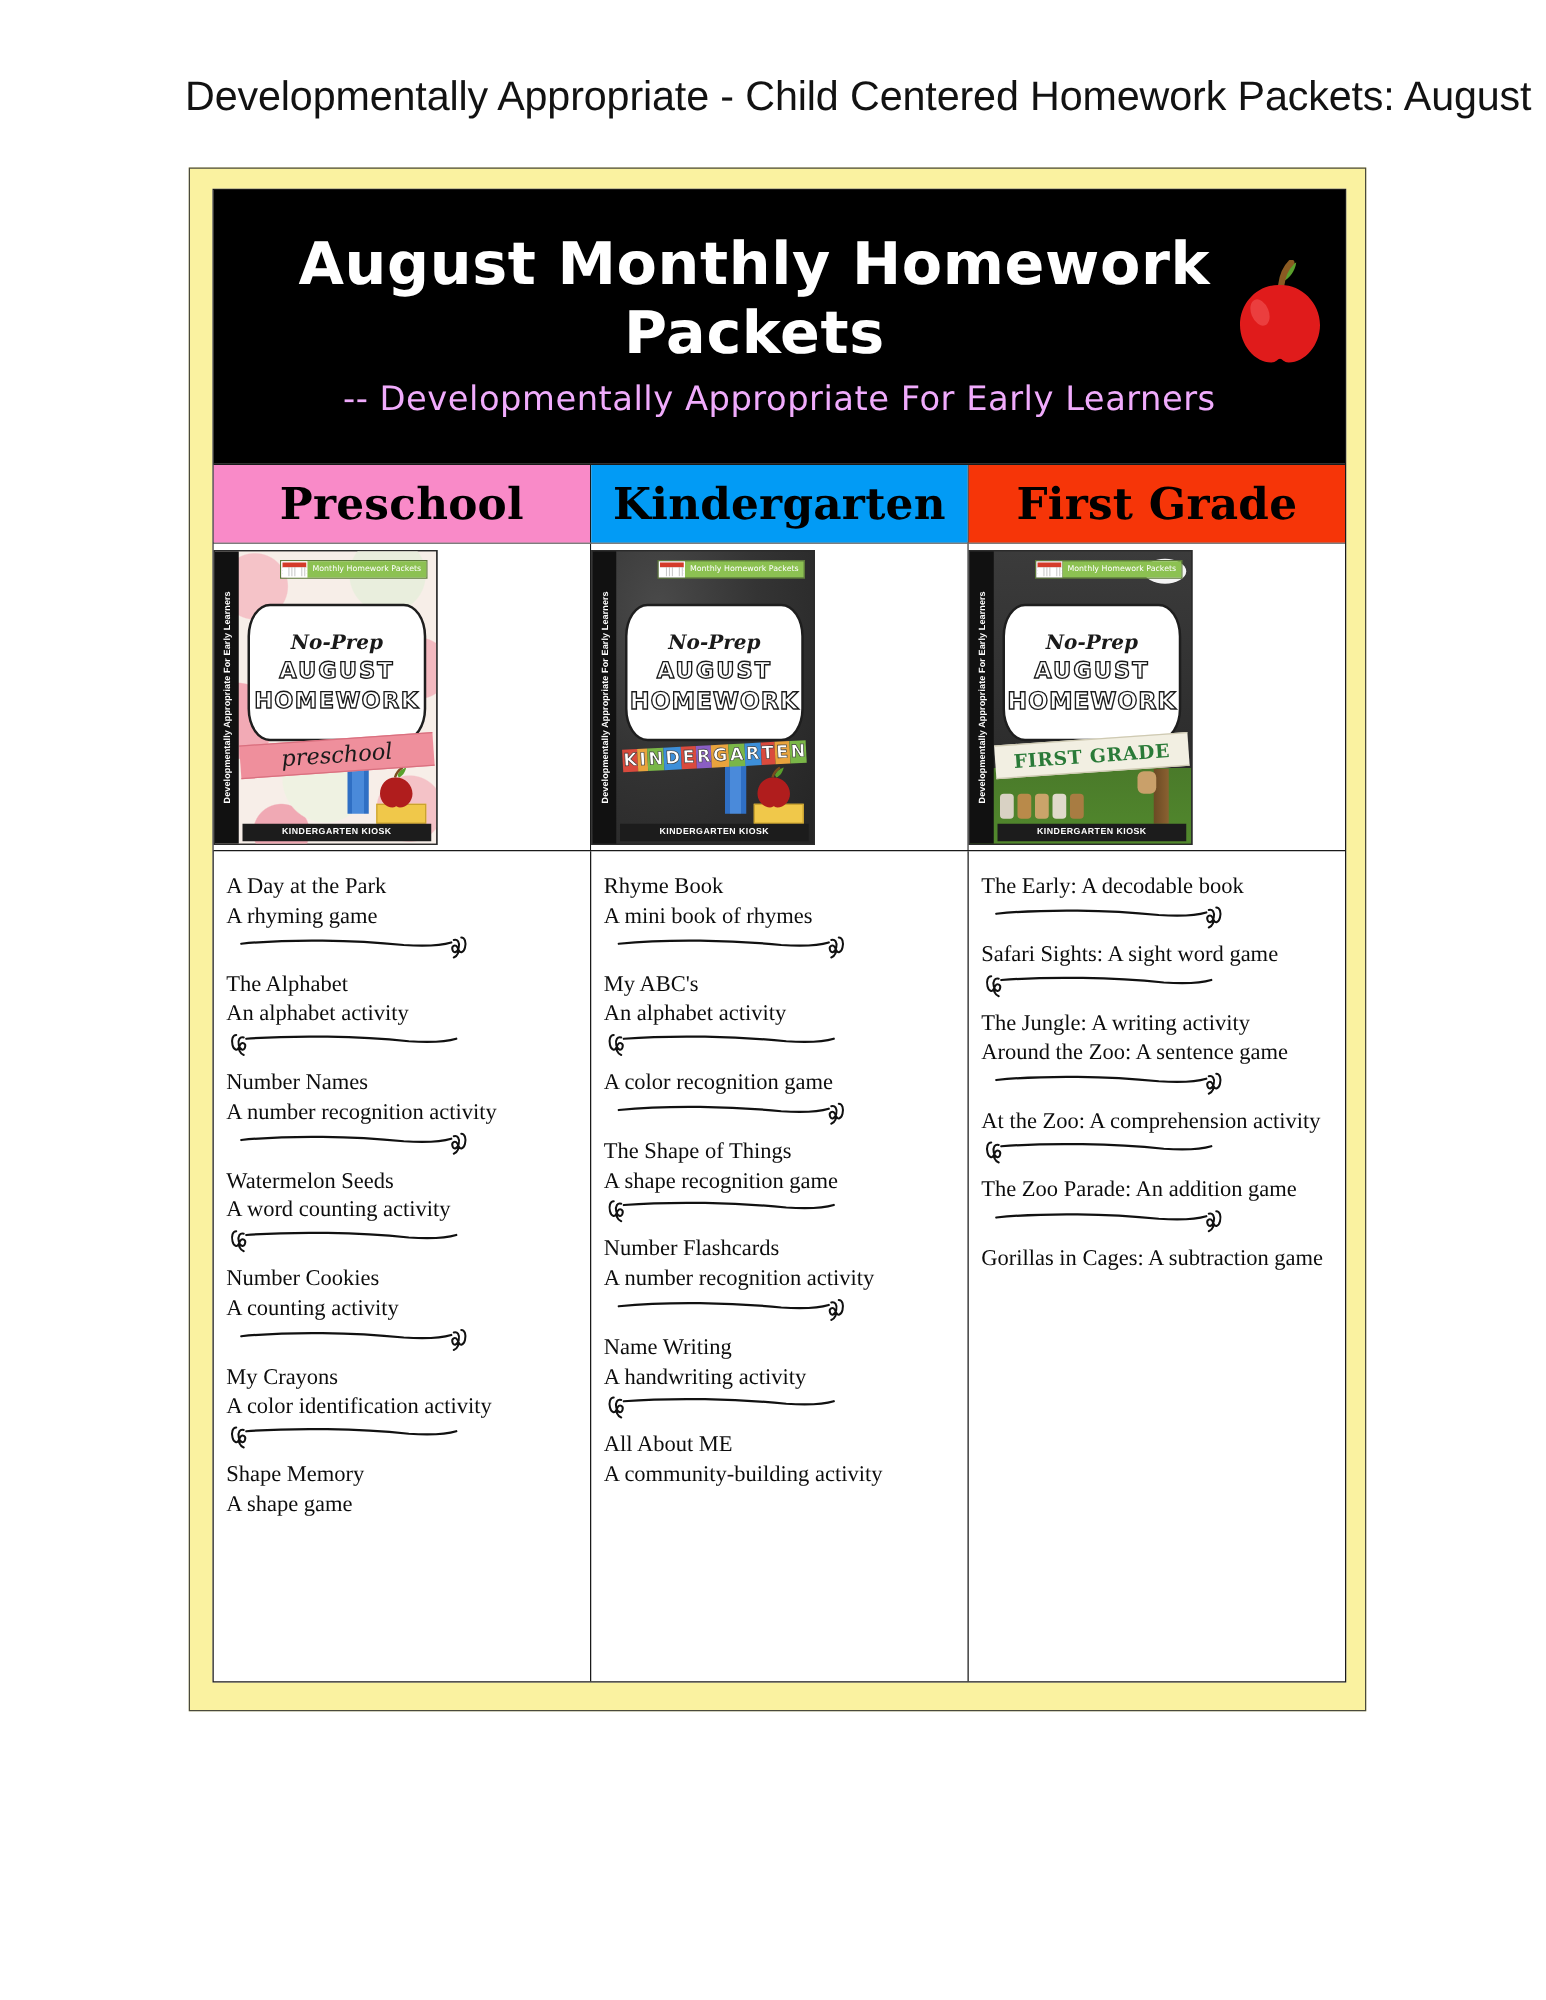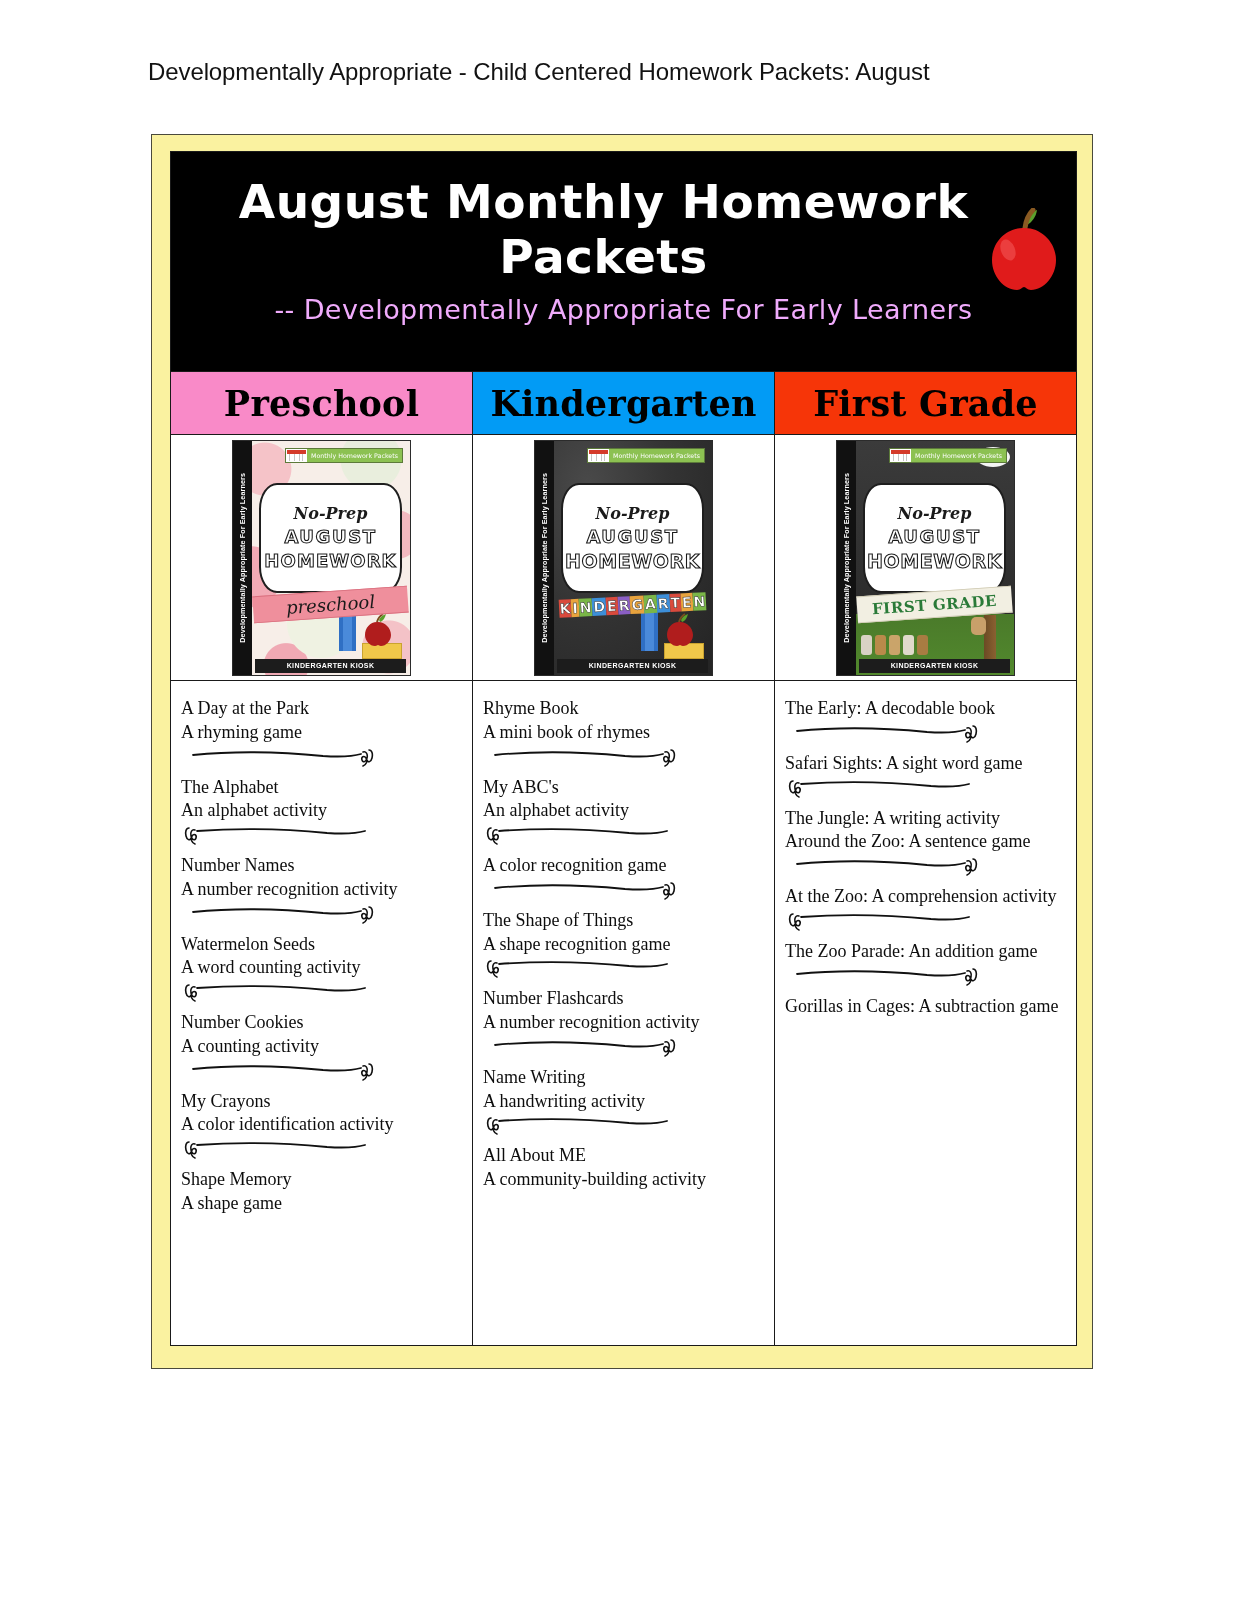--- a/index.html
+++ b/index.html
@@ -11,21 +11,21 @@
     font-family: "Liberation Sans", sans-serif;
     overflow: hidden;
   }
 
   
   .page-header {
     position: absolute;
     left: 148px;
     top: 58px;
     font-family: "Liberation Sans", sans-serif;
-    font-size: 24px;
+    font-size: 33px;
     color: #121212;
     letter-spacing: -0.1px;
     white-space: nowrap;
   }
 
   
   .poster-frame {
     position: absolute;
     left: 151px;
     top: 134px;
@@ -43,21 +43,21 @@
     display: flex;
     flex-direction: column;
   }
 
   
   .banner {
     position: relative;
     background: #000000;
     height: 219px;
     flex: none;
-    padding: 22px 10px 8px 10px;
+    padding: 32px 10px 8px 10px;
     overflow: hidden;
   }
   .banner-title {
     color: #ffffff;
     text-align: center;
     font-family: "DejaVu Sans", sans-serif;
     font-weight: bold;
     font-size: 47px;
     line-height: 1.18;
     letter-spacing: 0.5px;
@@ -118,21 +118,21 @@
     display: flex;
     flex: none;
     height: 246px;
     border-bottom: 1.5px solid #1a1a1a;
   }
   .thumb-cell {
     flex: 1 1 0;
     border-right: 1.5px solid #1a1a1a;
     display: flex;
     align-items: center;
-    justify-content: center;
+    justify-content: flex-start;
     background: #ffffff;
   }
   .thumb-cell:last-child { border-right: none; }
 
   .cover {
     position: relative;
     width: 179px;
     height: 236px;
     border: 1px solid #2b2b2b;
     overflow: hidden;

